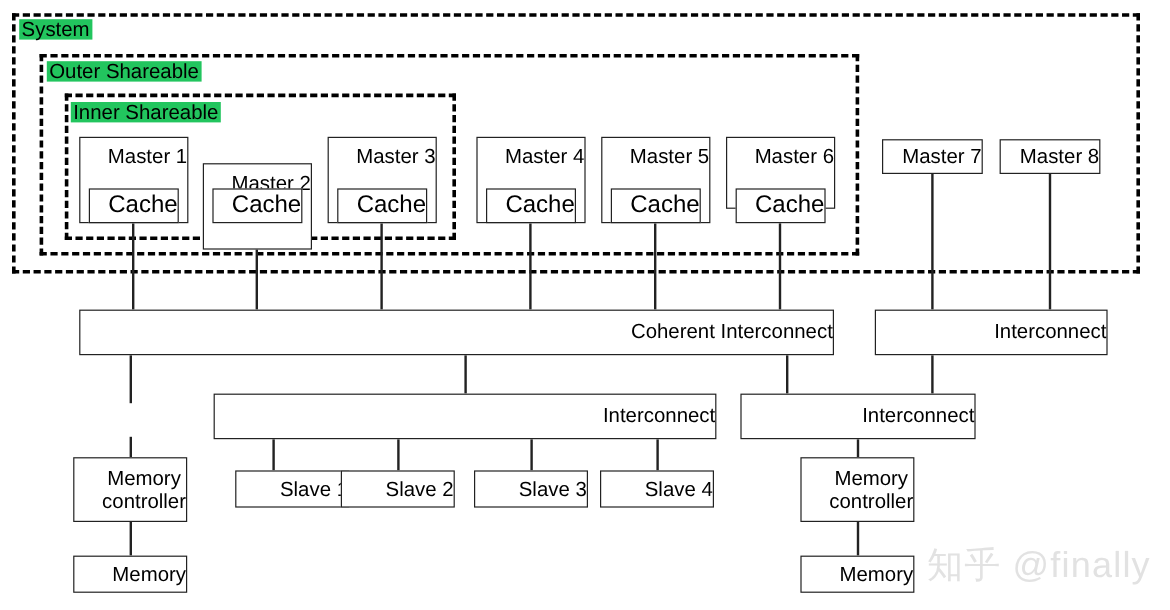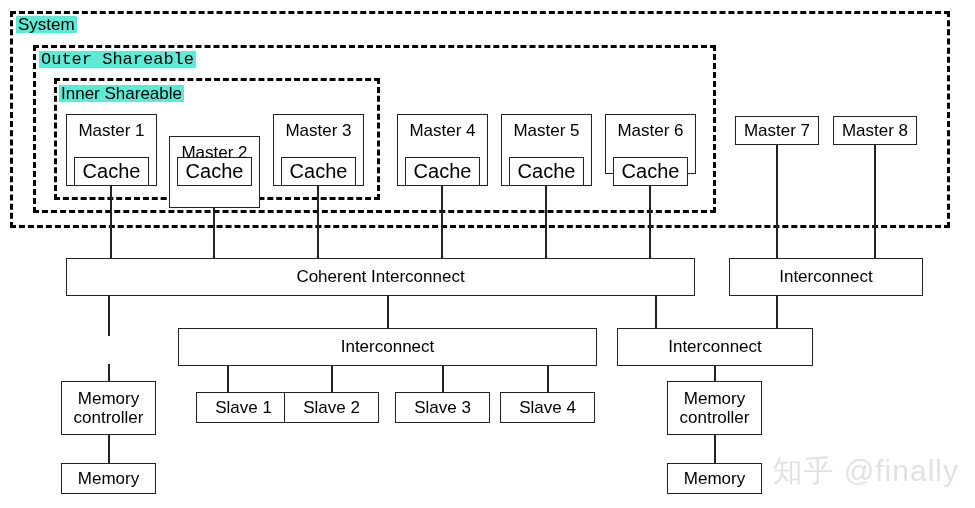--- a/index.html
+++ b/index.html
@@ -24,33 +24,33 @@
     position: absolute;
     border: 3px dashed #000000;
     box-sizing: border-box;
     background: transparent;
   }
   .region-label {
     position: absolute;
     font-size: 17px;
     line-height: 1;
     white-space: nowrap;
-    background: #5eead4;
+    background: #22c55e;
     padding: 0 2px;
   }
 
   
   .node {
     position: absolute;
     border: 1.6px solid #222222;
     box-sizing: border-box;
     background: #ffffff;
     display: flex;
     align-items: center;
-    justify-content: center;
+    justify-content: flex-end;
     text-align: center;
     font-size: 17px;
     line-height: 1.12;
     white-space: pre-line;
     z-index: 5;
   }
   .node.master {
     align-items: flex-start;
     padding-top: 6px;
   }
@@ -85,21 +85,21 @@
 </style>
 </head>
 <body>
 
 <div id="canvas">
 
   <div class="region" style="left:10px; top:11px; width:940px; height:217px;"></div>
   <div class="region-label" style="left:16px; top:16px;">System</div>
 
   <div class="region" style="left:33px; top:45px; width:683px; height:168px;"></div>
-  <div class="region-label" style="left:39px; top:51px;font-family:Liberation Mono, monospace;">Outer Shareable</div>
+  <div class="region-label" style="left:39px; top:51px;">Outer Shareable</div>
 
   <div class="region" style="left:54px; top:78px; width:326px; height:122px;"></div>
   <div class="region-label" style="left:59px; top:85px;">Inner Shareable</div>
 
   <div class="node master" style="left:66px; top:114px; width:91px; height:72px;">
     <span>Master 1</span>
   </div>
   <div class="node cache" style="left:74px; top:157px; width:75px; height:29px;">
     <span>Cache</span>
   </div>

